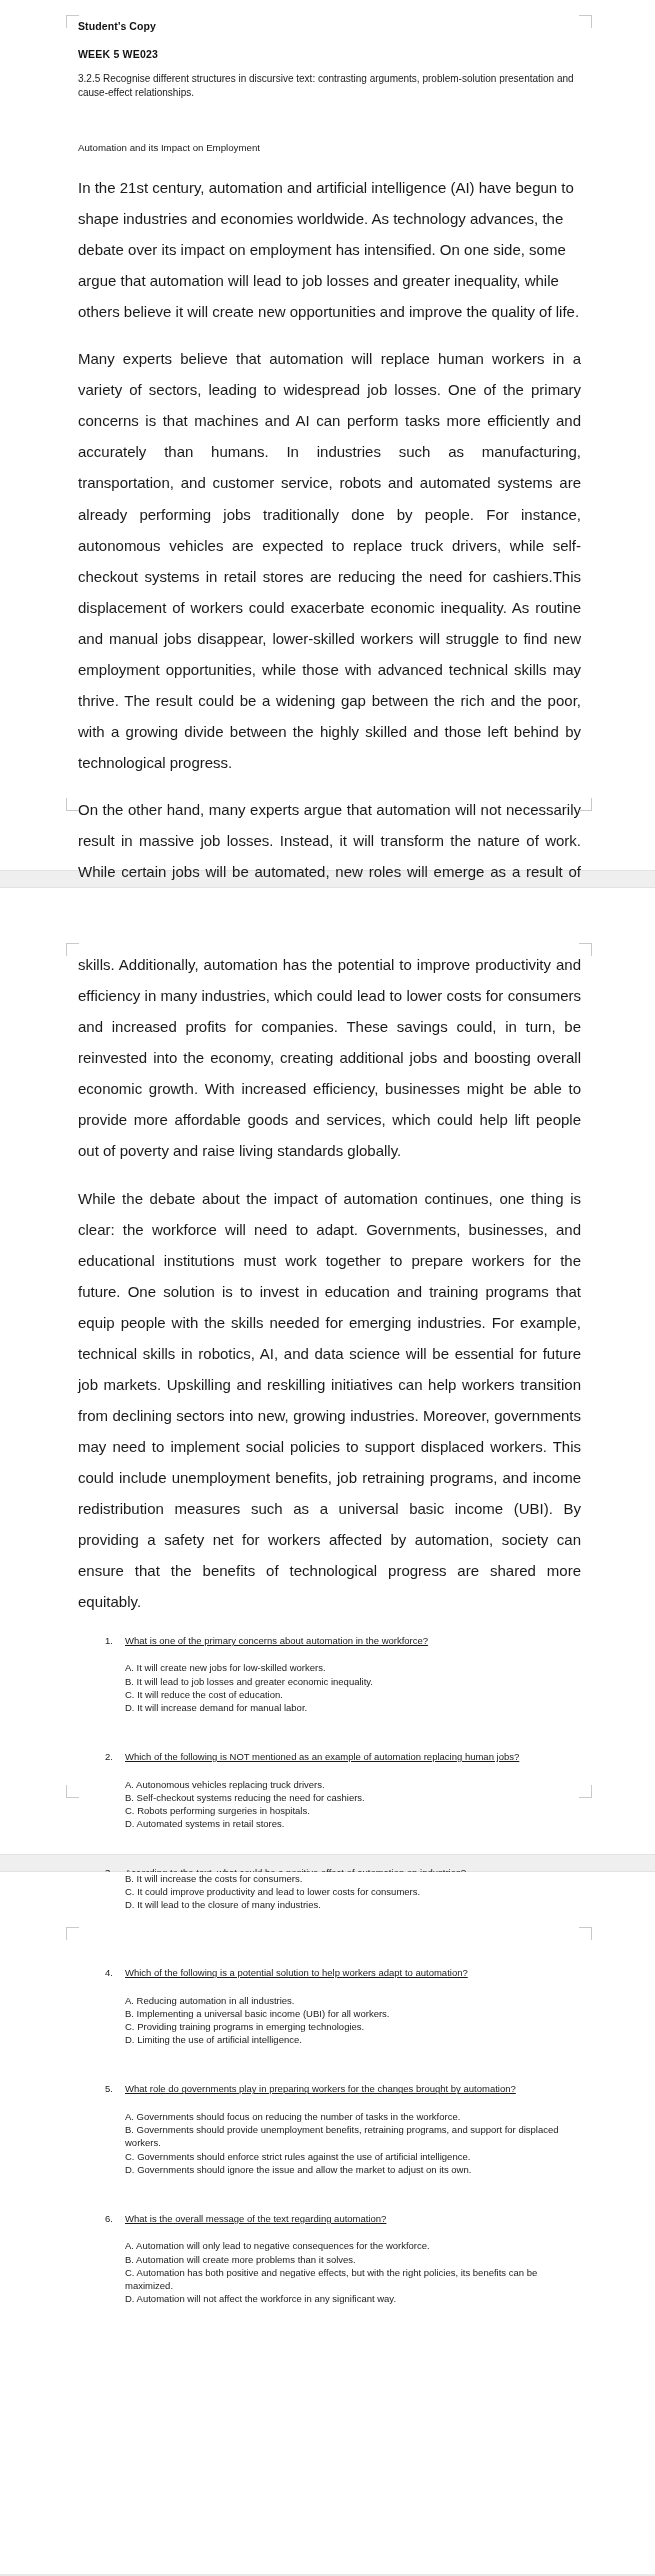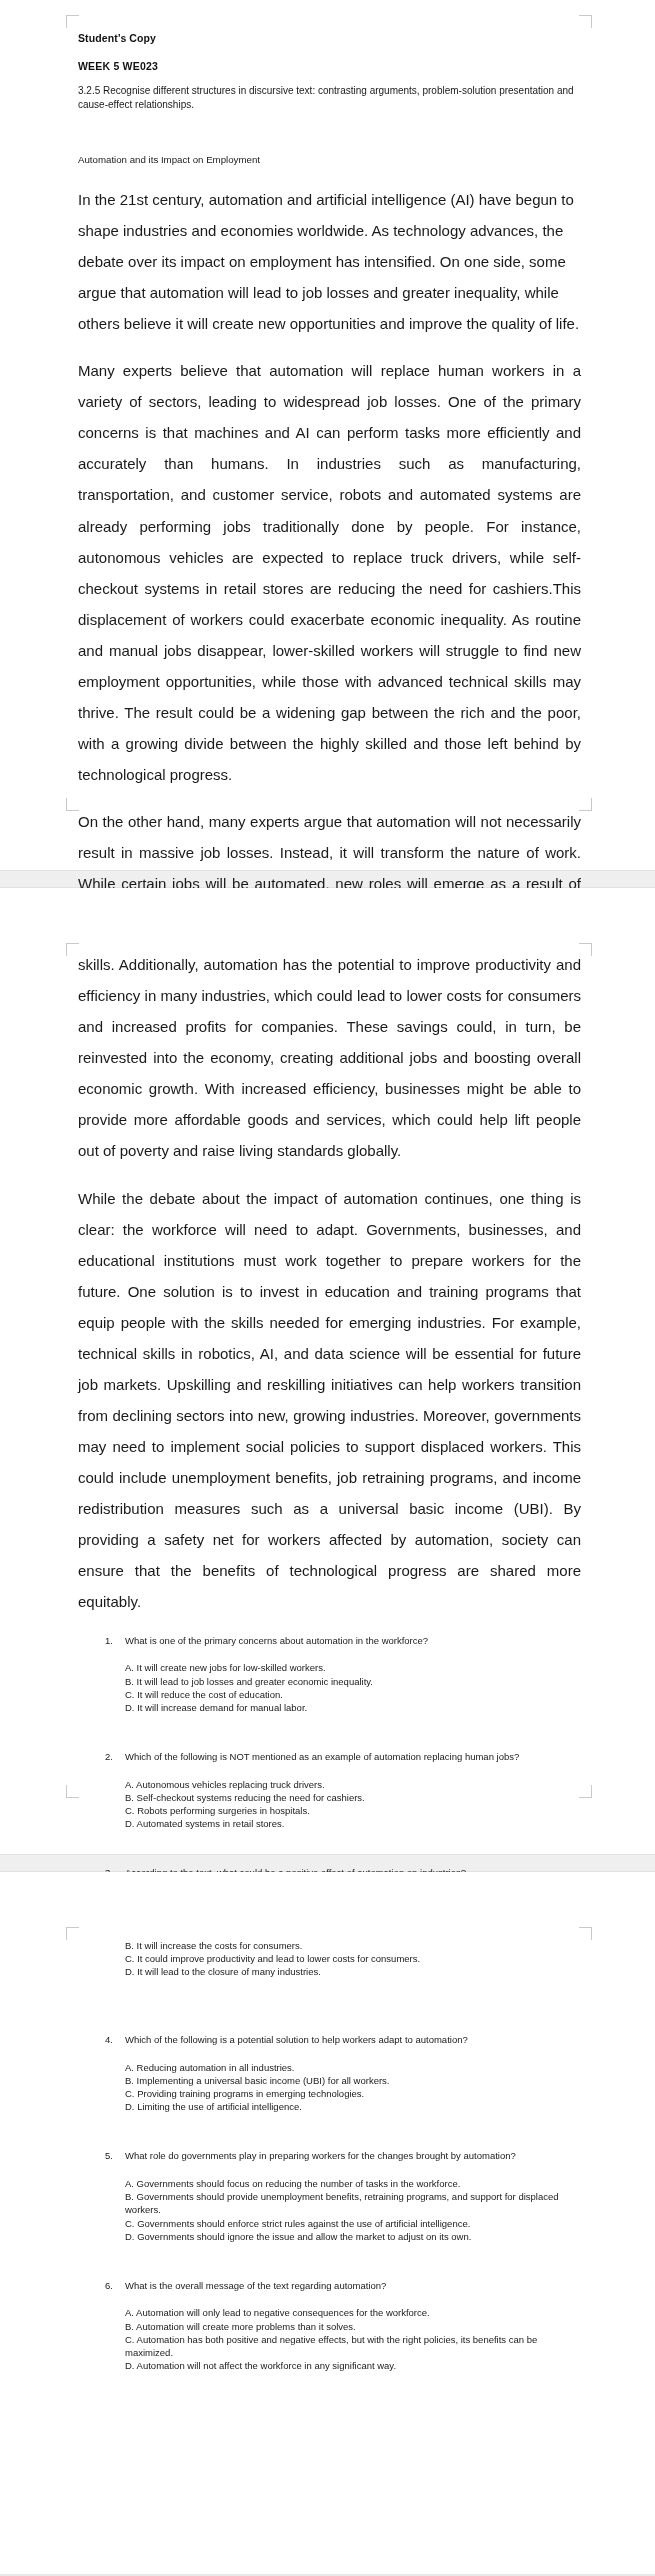--- a/index.html
+++ b/index.html
@@ -44,21 +44,21 @@
   .cmark.br { border-right: 1.4px solid #c9c9c9; border-bottom: 1.4px solid #c9c9c9; }
 
   .page-inner {
     padding: 0 75px 0 78px;
   }
 
   .hdr-student {
     font-size: 10.5px;
     font-weight: bold;
     letter-spacing: 0.1px;
-    padding-top: 32px;
+    padding-top: 20px;
     color: #111;
   }
   .hdr-week {
     font-size: 10.5px;
     font-weight: bold;
     letter-spacing: 0.2px;
     margin-top: 15.5px;
     color: #111;
   }
   .objective {
@@ -100,21 +100,21 @@
   }
   li.question:first-child { margin-top: 0; }
   li.question::before {
     counter-increment: qnum;
     content: counter(qnum) ".";
     position: absolute;
     left: 0;
     top: 0;
     width: 16.4px;
   }
-  .qtext { display: block; }
+  .qtext { display: block; text-decoration: underline; }
   .choices {
     margin-top: 14.6px;
   }
   .choice {
     font-size: 9.5px;
     line-height: 1.38;
     color: #1a1a1a;
   }
   .orphan-choices {
     padding-left: 47px;
@@ -183,21 +183,21 @@
           <div class="choices">
             <div class="choice">A. It will reduce the need for technical skills.</div>
           </div>
         </li>
       </ol>
     </div>
   </div>
 
   <div class="page-gap"></div>
 
-  <div class="page" style="height:702px; padding-top:67px;">
+  <div class="page" style="height:702px; ">
     <div class="cmark tl" style="left:66px; top:55px;"></div>
     <div class="cmark tr" style="right:64px; top:55px;"></div>
 
     <div class="page-inner">
       <div class="orphan-choices">
         <div class="choice">B. It will increase the costs for consumers.</div>
         <div class="choice">C. It could improve productivity and lead to lower costs for consumers.</div>
         <div class="choice">D. It will lead to the closure of many industries.</div>
       </div>
 

